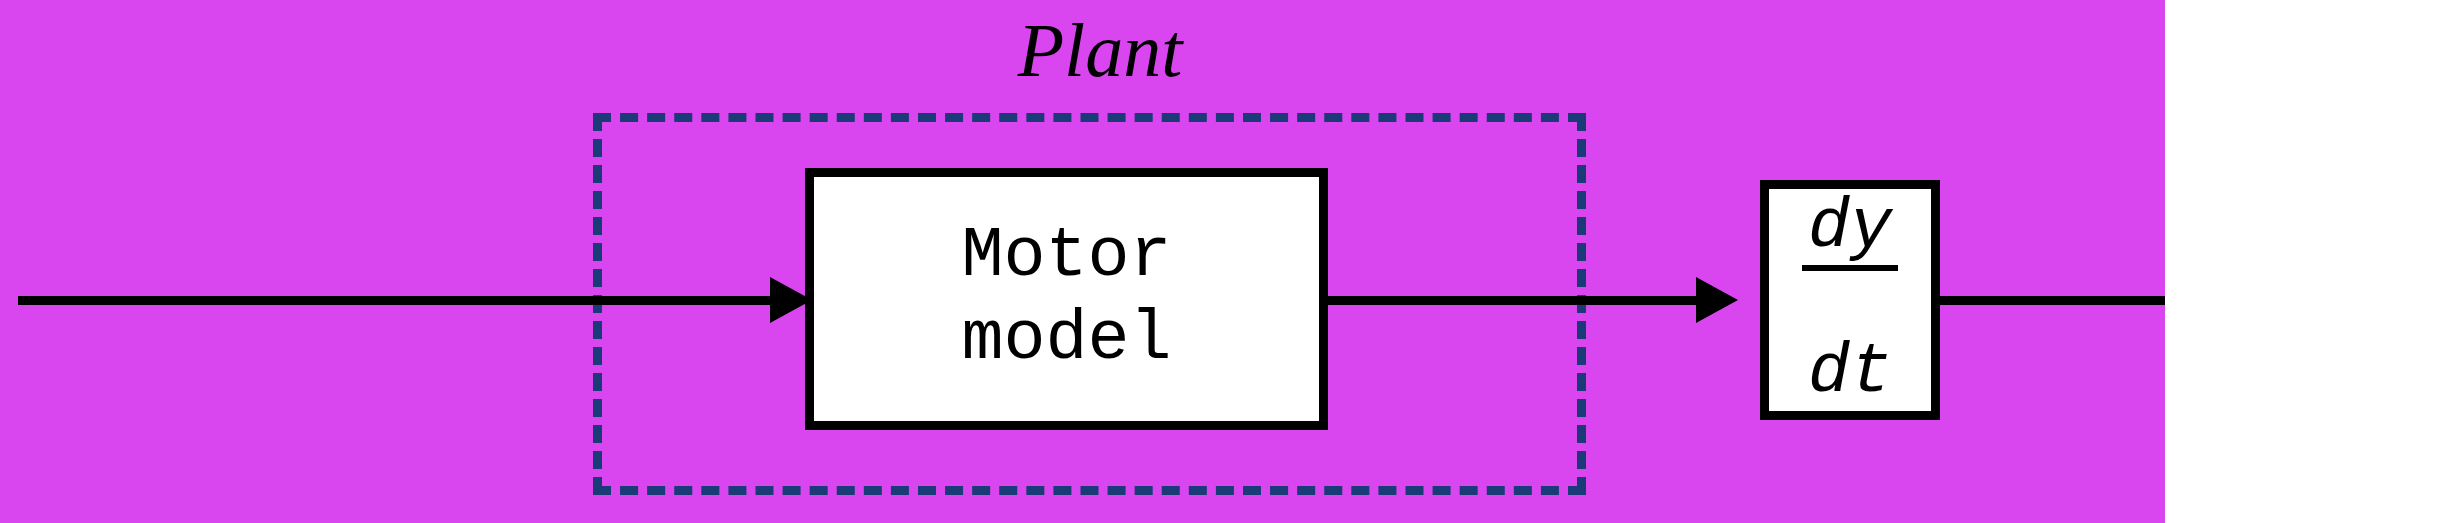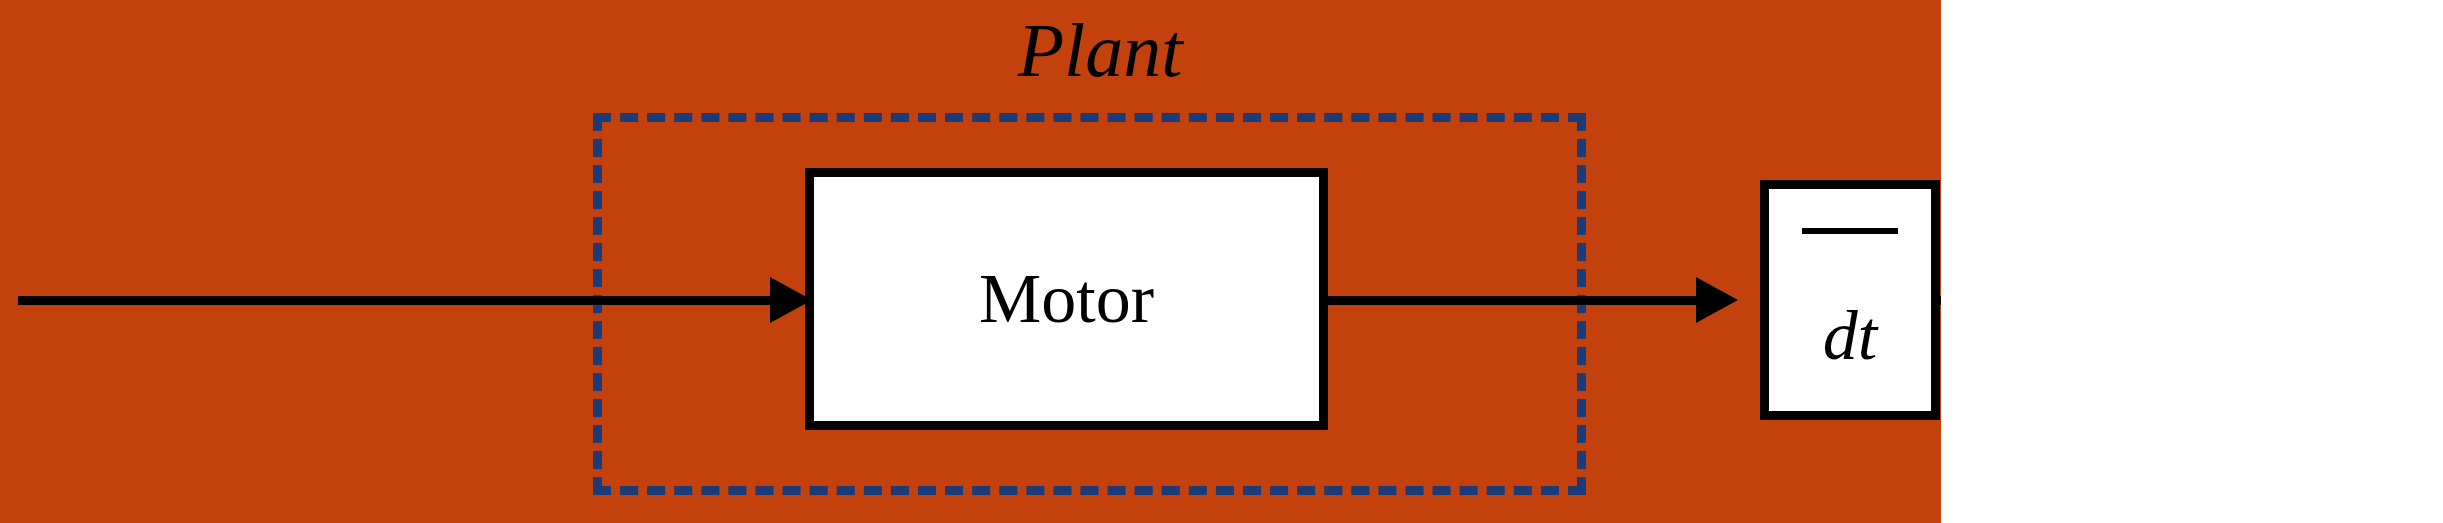--- a/index.html
+++ b/index.html
@@ -3,23 +3,23 @@
 <meta charset="utf-8">
 <title>Block Diagram</title>
 <style>
   html, body {
     margin: 0;
     padding: 0;
     background: #ffffff;
   }
   #diagram-root {
     position: relative;
-    width: 1941px;
+    width: 2165px;
     height: 523px;
-    background: #c2410c;
+    background: #d946ef;
     overflow: hidden;
     font-family: "Liberation Serif", "DejaVu Serif", serif;
   }
 
   
   .plant-boundary {
     position: absolute;
     left: 593px;
     top: 113px;
     width: 993px;
@@ -46,20 +46,21 @@
   .block {
     position: absolute;
     box-sizing: border-box;
     border: 9px solid #000000;
     background: #ffffff;
     display: flex;
     flex-direction: column;
     align-items: center;
     justify-content: center;
     color: #000000;
+    font-family: Liberation Mono, monospace;
   }
 
   .block-motor {
     left: 805px;
     top: 168px;
     width: 523px;
     height: 262px;
   }
   .block-motor .block-line {
     font-size: 70px;
@@ -142,27 +143,29 @@
   <div class="plant-boundary"></div>
 
   <div class="plant-label">Plant</div>
 
 
   <div class="signal-line line-input"></div>
   <div class="arrow-head arrow-input"></div>
 
   <div class="block block-motor">
     <div class="block-line">Motor</div>
+    <div class="block-line">model</div>
   </div>
 
   <div class="signal-line line-middle"></div>
   <div class="arrow-head arrow-middle"></div>
 
   <div class="block block-derivative">
     <div class="fraction">
+      <div class="numerator">dy</div>
       <div class="frac-bar"></div>
       <div class="denominator">dt</div>
     </div>
   </div>
 
   <div class="signal-line line-output"></div>
   <div class="arrow-head arrow-output"></div>
 
 
 </div>

